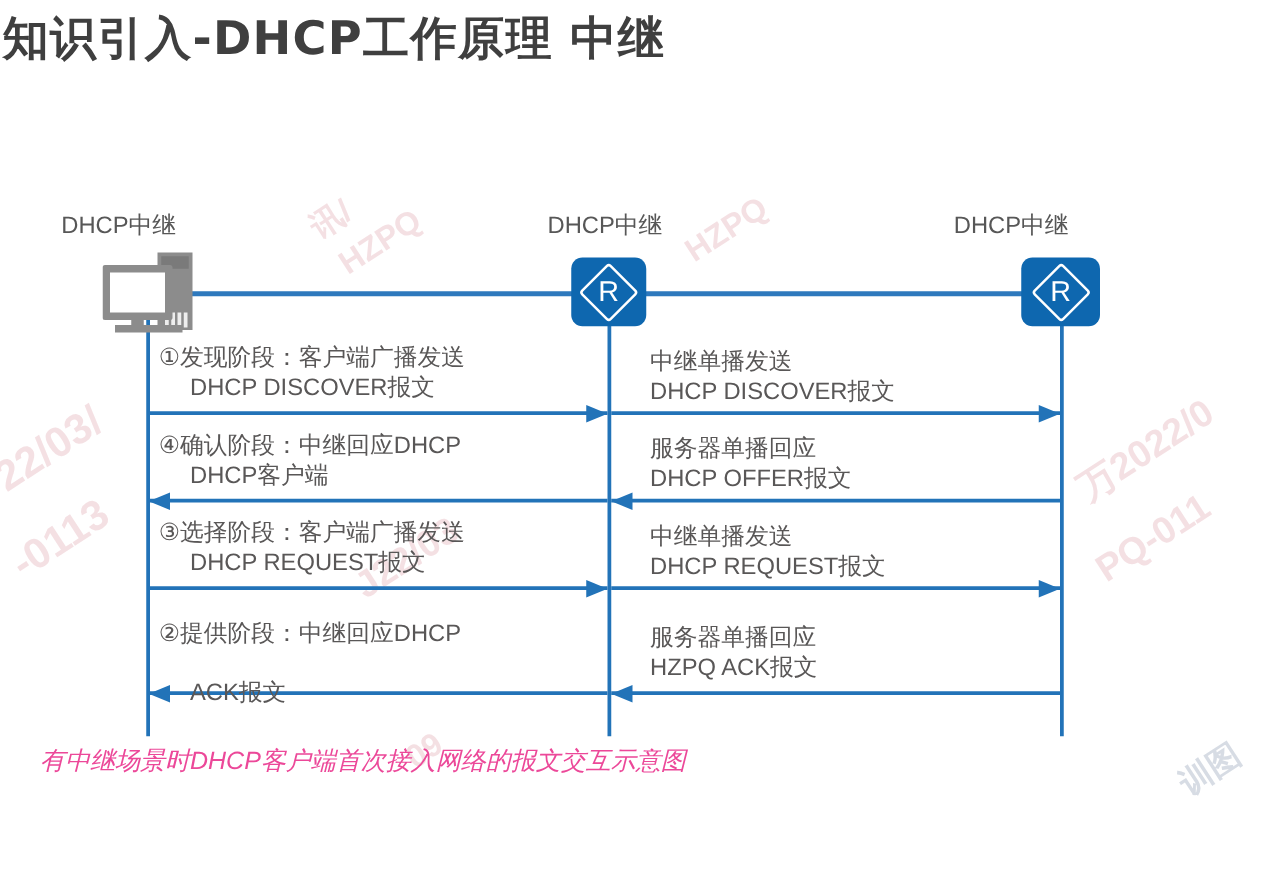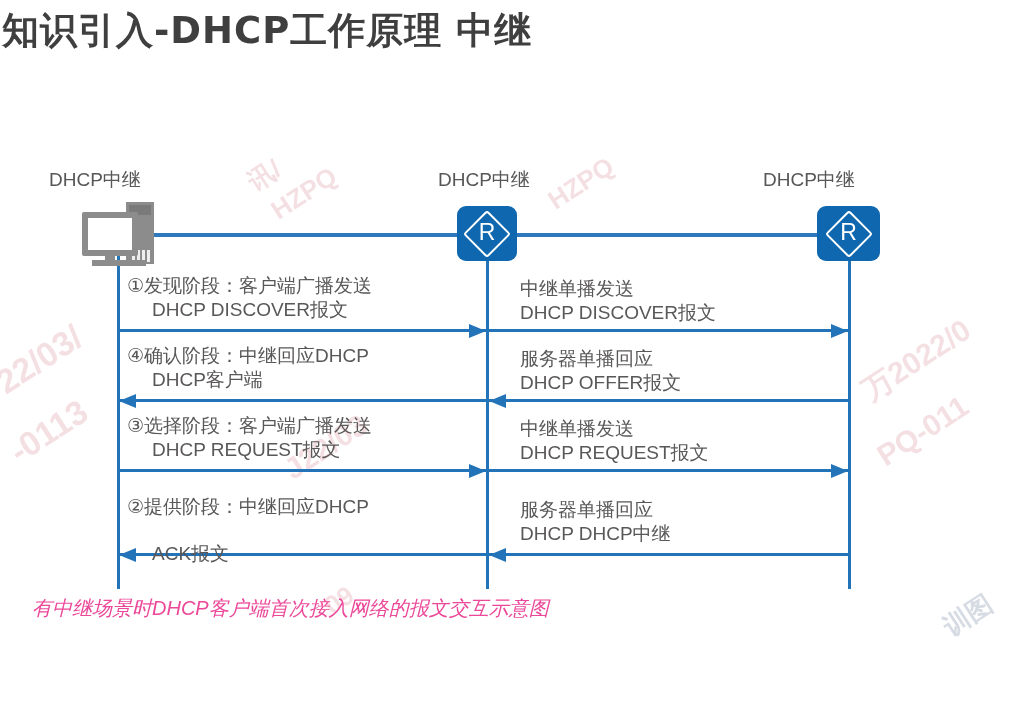--- a/index.html
+++ b/index.html
@@ -138,21 +138,21 @@
     <div class="arrow" style="left:119px;top:469px;width:367px;">
         <span class="head-right"></span>
       </div>
     <div class="arrow" style="left:489px;top:469px;width:359px;">
         <span class="head-right"></span>
       </div>
 
     <div class="msg" style="left:127px;top:494px;">②提供阶段：中继回应DHCP</div>
     <div class="msg" style="left:152px;top:518px;margin-top:23px;">ACK报文</div>
     <div class="msg" style="left:520px;top:497px;">服务器单播回应</div>
-    <div class="msg" style="left:520px;top:521px;">DHCP DHCP中继</div>
+    <div class="msg" style="left:520px;top:521px;">HZPQ ACK报文</div>
     <div class="arrow" style="left:119px;top:553px;width:367px;">
         <span class="head-left"></span>
       </div>
     <div class="arrow" style="left:489px;top:553px;width:359px;">
         <span class="head-left"></span>
       </div>
 
     <div class="caption">有中继场景时DHCP客户端首次接入网络的报文交互示意图</div>
 
   </div>

